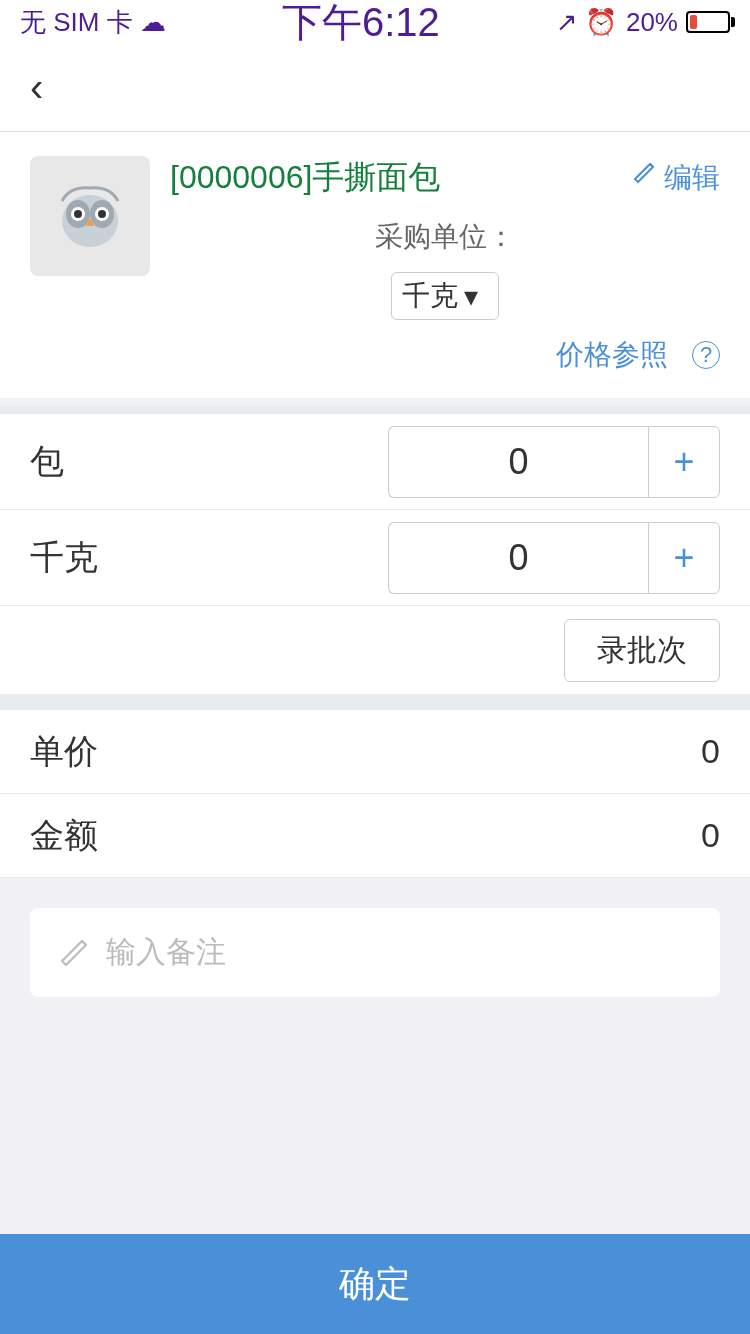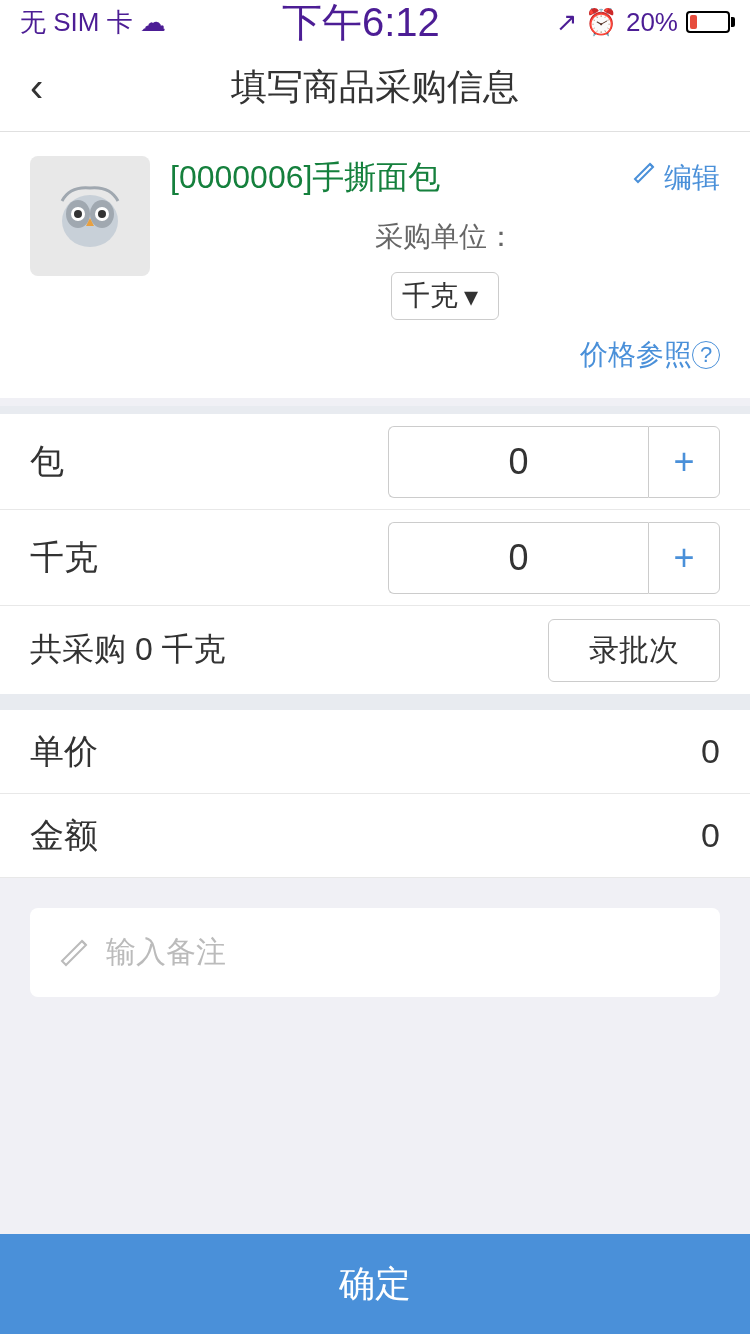--- a/index.html
+++ b/index.html
@@ -94,21 +94,21 @@
       border-radius: 6px;
       padding: 4px 20px 4px 10px;
       font-size: 28px;
       color: #333;
       background: #fff;
       position: relative;
       display: inline-flex;
       align-items: center;
       gap: 6px;
     }
-    .price-ref { font-size: 28px; color: #4a90d9; margin-left: auto; display: flex; align-items: center; gap: 0; }
+    .price-ref { font-size: 28px; color: #4a90d9; margin-left: auto; display: flex; align-items: center; gap: 24px; }
 
     
     .section-divider { height: 8px; background: #e8ebf0; }
 
     
     .input-section { background: #fff; }
     .input-row {
       display: flex;
       align-items: center;
       padding: 0 30px;
@@ -158,21 +158,21 @@
       padding: 0 30px;
       height: 96px;
       background: #fff;
       border-bottom: 8px solid #e8ebf0;
     }
     .total-label { font-size: 32px; color: #333; }
     .record-btn {
       margin-left: auto;
       border: 1px solid #ccc;
       border-radius: 6px;
-      padding: 10px 40px;
+      padding: 10px 32px;
       font-size: 30px;
       color: #333;
       background: #fff;
       cursor: pointer;
     }
 
     
     .price-section { background: #fff; margin-top: 0; }
     .price-row {
       display: flex;
@@ -238,21 +238,20 @@
     <span>⏰</span>
     <span>20%</span>
     <span class="battery-icon">
       <span class="battery-fill"></span>
     </span>
   </div>
 </div>
 
 <div class="nav-bar">
   <span class="nav-back">‹</span>
-  <span class="nav-title">填写商品采购信息</span>
 </div>
 
 <div class="product-card">
   <div class="product-image">
     <div class="owl-logo">
       <svg width="80" height="80" viewBox="0 0 80 80" fill="none" xmlns="http://www.w3.org/2000/svg">
         <ellipse cx="40" cy="45" rx="28" ry="26" fill="#c8d0d8"></ellipse>
         <ellipse cx="28" cy="38" rx="12" ry="14" fill="#a0a8b0"></ellipse>
         <ellipse cx="52" cy="38" rx="12" ry="14" fill="#a0a8b0"></ellipse>
         <circle cx="28" cy="38" r="7" fill="#fff"></circle>
@@ -303,21 +302,20 @@
   <div class="input-row">
     <span class="input-label">千克</span>
     <div class="input-field-wrap">
       <div class="input-box">0</div>
       <div class="plus-btn">+</div>
     </div>
   </div>
 </div>
 
 <div class="total-row">
-  <span class="total-label">共采购 0 千克</span>
   <button class="record-btn">录批次</button>
 </div>
 
 <div class="section-divider"></div>
 
 <div class="price-section">
   <div class="price-row">
     <span class="price-label">单价</span>
     <span class="price-value">0</span>
   </div>

